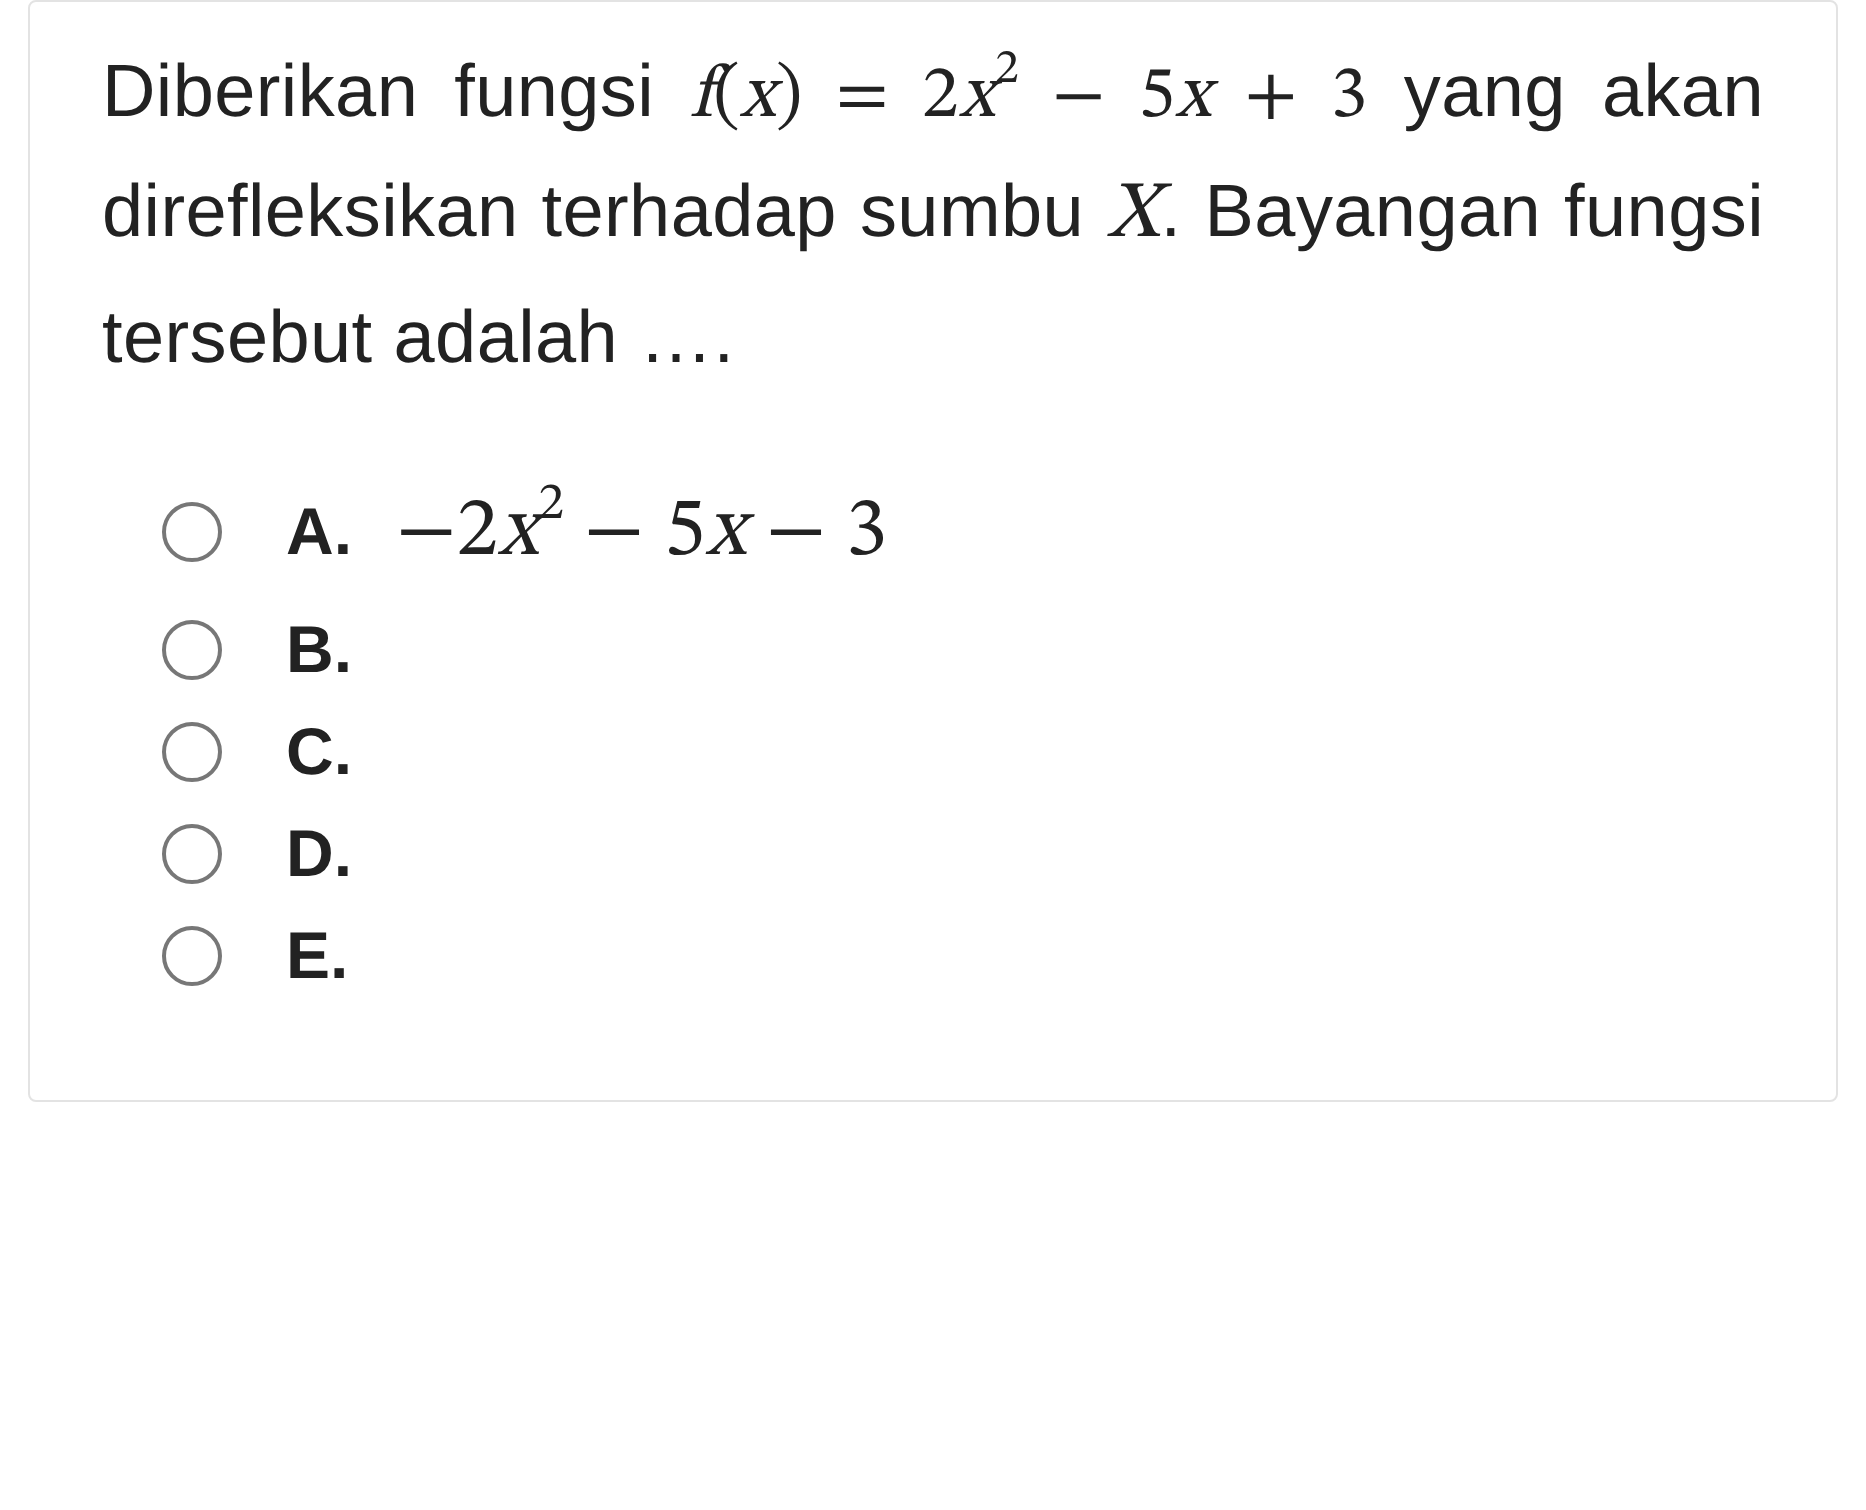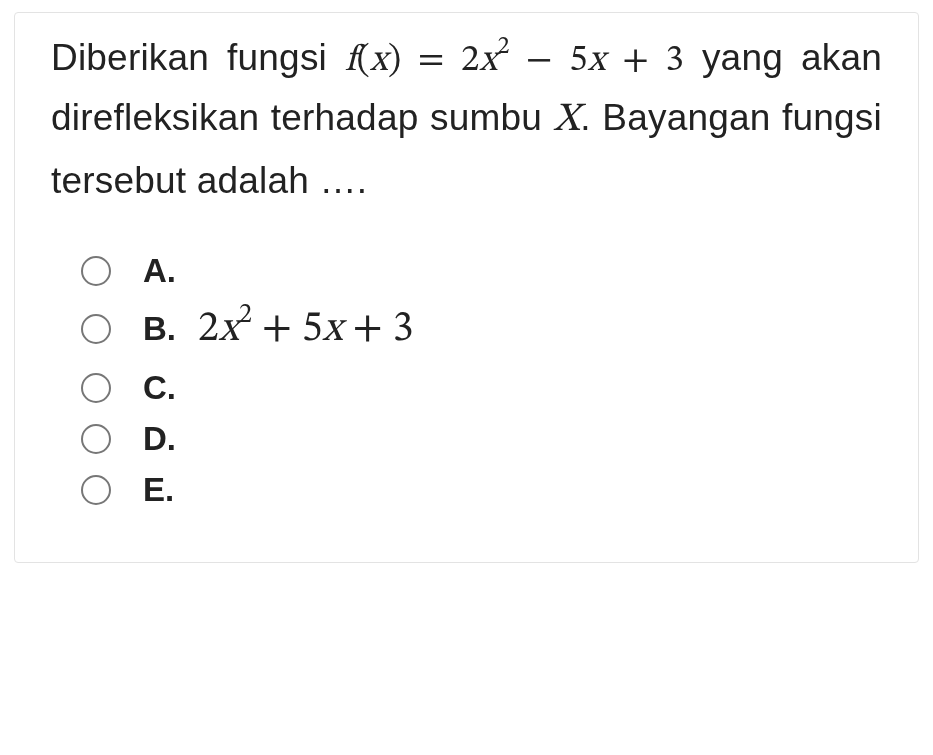--- a/index.html
+++ b/index.html
@@ -7,21 +7,21 @@
     padding: 0;
     width: 933px;
     height: 755px;
     background: #ffffff;
     font-family: Arial, Helvetica, sans-serif;
     color: #222;
   }
   .card {
     box-sizing: border-box;
     width: 905px;
-    margin: 12px auto;
+    margin: 0 auto;
     border: 1px solid #e3e3e3;
     border-radius: 4px;
     padding: 16px 36px 40px 36px;
   }
   .question {
     font-size: 37px;
     line-height: 1.55;
     text-align: justify;
     letter-spacing: 0.2px;
   }
@@ -82,28 +82,28 @@
 
   <div class="question">
     <span>Diberikan  fungsi  </span><span class="math"><span class="ital">f</span><span>(</span><span class="ital">x</span><span>)</span><span> = </span><span>2</span><span class="ital">x</span><span class="sup">2</span><span> − 5</span><span class="ital">x</span><span> + 3</span></span><span> yang akan direfleksikan terhadap sumbu </span><span class="bigx">X</span><span>. Bayangan fungsi tersebut adalah ….</span>
   </div>
 
   <div class="options">
 
     <div class="opt">
       <div class="radio"></div>
       <div class="letter">A.</div>
+      <div class="expr">
+        <span>−2</span><span class="ital">x</span><span class="sup">2</span><span> − 5</span><span class="ital">x</span><span> − 3</span>
+      </div>
     </div>
 
     <div class="opt">
       <div class="radio"></div>
       <div class="letter">B.</div>
-      <div class="expr">
-        <span>2</span><span class="ital">x</span><span class="sup">2</span><span> + 5</span><span class="ital">x</span><span> + 3</span>
-      </div>
     </div>
 
     <div class="opt">
       <div class="radio"></div>
       <div class="letter">C.</div>
     </div>
 
     <div class="opt">
       <div class="radio"></div>
       <div class="letter">D.</div>

